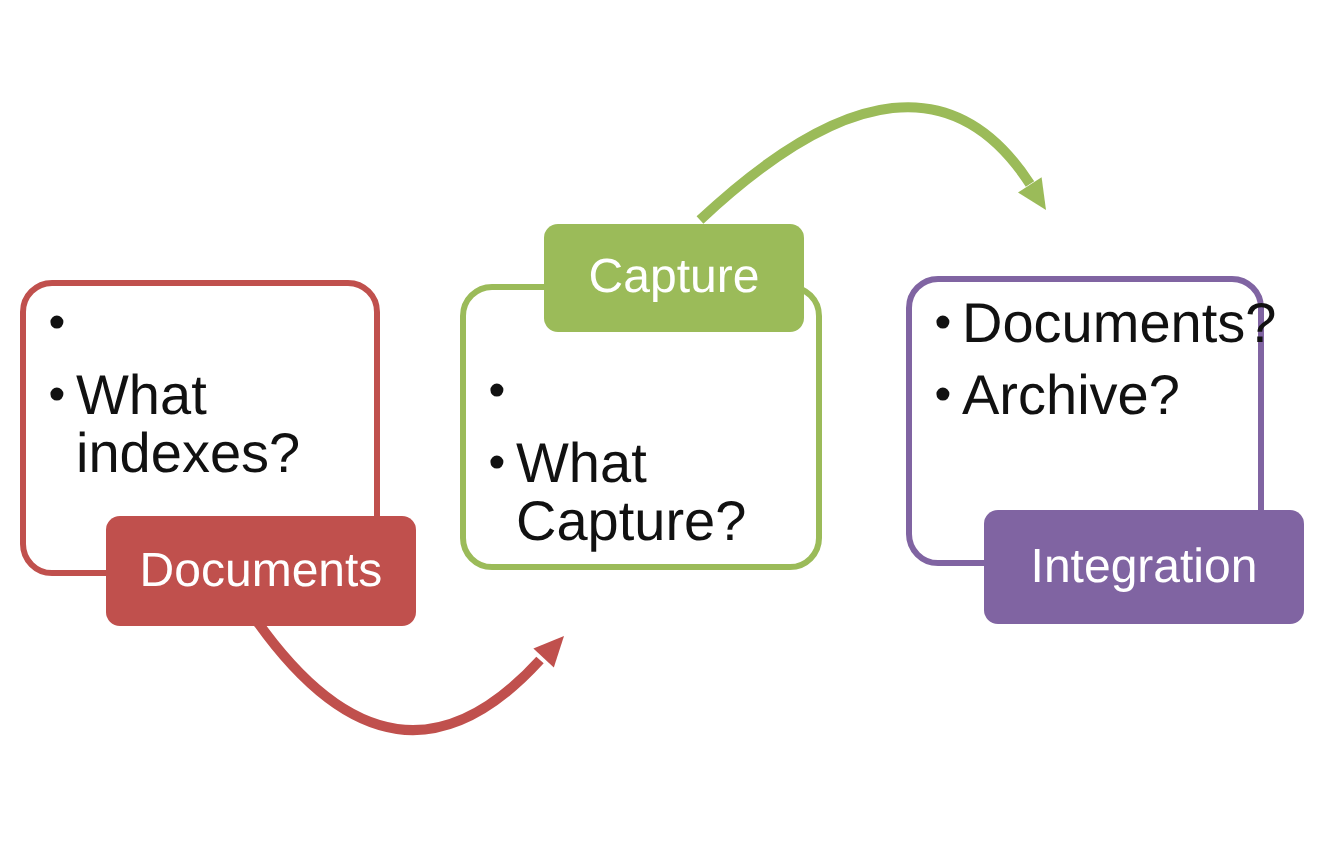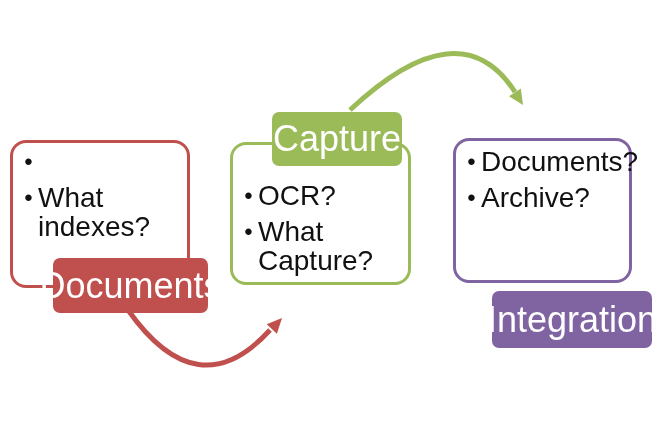--- a/index.html
+++ b/index.html
@@ -51,21 +51,21 @@
     line-height: 29px;
   }
   .btext { flex: 1 1 auto; }
 
   
   .tag {
     position: absolute;
     background: var(--node-color, #888);
     border-radius: 7px;
     color: #ffffff;
-    font-size: 36px;
+    font-size: 24px;
     display: flex;
     align-items: center;
     justify-content: center;
     text-align: center;
     box-sizing: border-box;
     z-index: 3;
   }
   .tag-documents   { left: 53px;  top: 258px; width: 155px; height: 55px; }
   .tag-capture     { left: 272px; top: 112px; width: 130px; height: 54px; }
   .tag-integration { left: 492px; top: 255px; width: 160px; height: 57px; }
@@ -108,21 +108,20 @@
       </ul>
     </div>
     <div class="tag tag-documents" style="--node-color: #c0504d; color: rgb(255, 255, 255);">Documents</div>
   </div>
 
   <div class="node">
     <div class="panel panel-capture" style="--node-color: #9bbb59;">
       <ul class="bullets">
         <li>
           <span class="dot">•</span>
-          <span class="btext">OCR?</span>
         </li>
         <li>
           <span class="dot">•</span>
           <span class="btext">What Capture?</span>
         </li>
       </ul>
     </div>
     <div class="tag tag-capture" style="--node-color: #9bbb59; color: rgb(255, 255, 255);">Capture</div>
   </div>
 
@@ -132,16 +131,16 @@
         <li>
           <span class="dot">•</span>
           <span class="btext">Documents?</span>
         </li>
         <li>
           <span class="dot">•</span>
           <span class="btext">Archive?</span>
         </li>
       </ul>
     </div>
-    <div class="tag tag-integration" style="--node-color: #8064a2; color: rgb(255, 255, 255); margin-top: 36px;">Integration</div>
+    <div class="tag tag-integration" style="--node-color: #8064a2; color: rgb(255, 255, 255);">Integration</div>
   </div>
 
 </div>
 
 </body></html>

